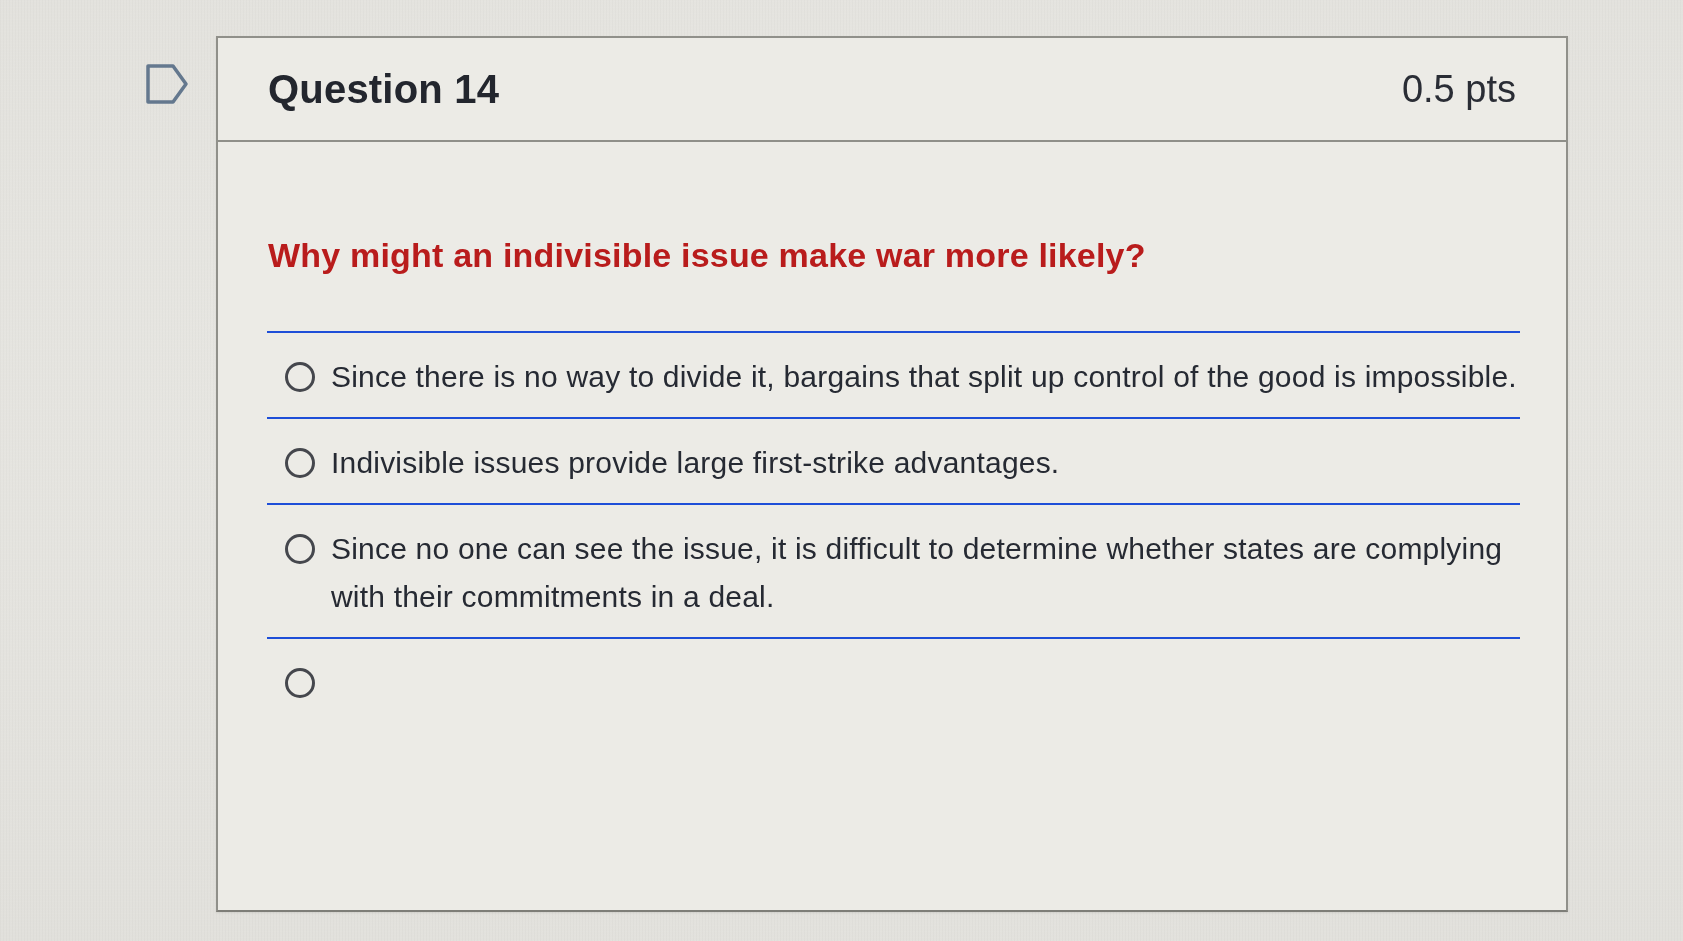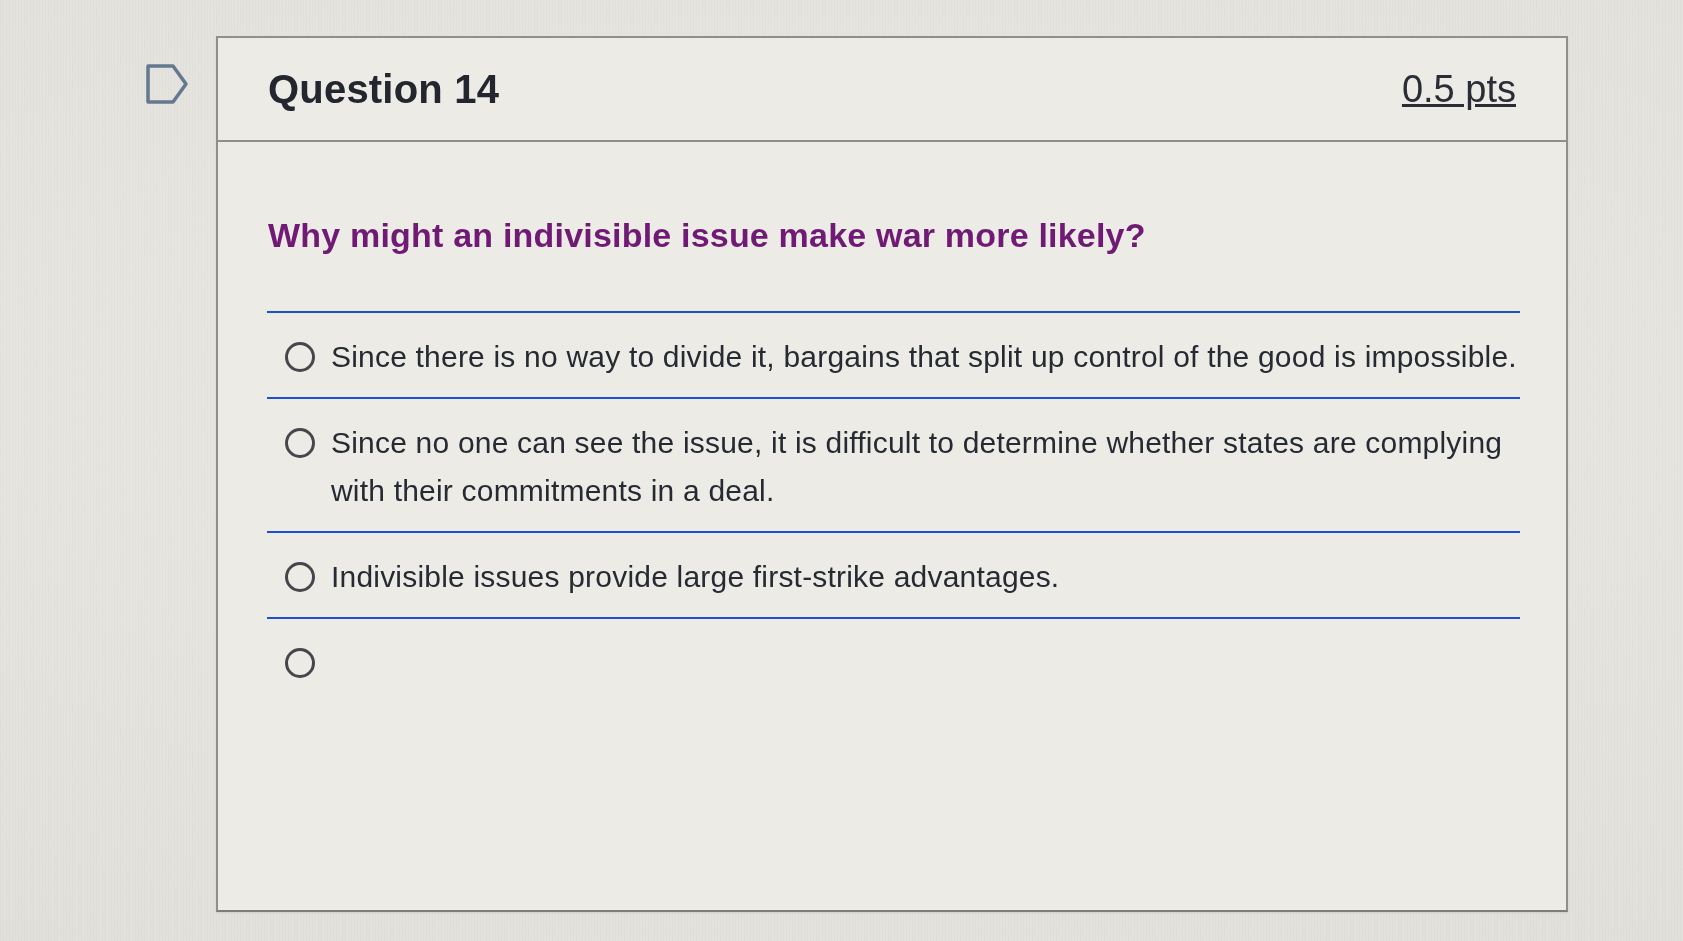--- a/index.html
+++ b/index.html
@@ -38,26 +38,26 @@
     box-sizing: border-box;
     height: 104px;
     padding: 0 50px;
     display: flex; align-items: center; justify-content: space-between;
     border-bottom: 2px solid #8f8f89;
   }
   .q-title {
     font-size: 40px; font-weight: bold; color: #23262e; letter-spacing: 0.2px;
   }
   .q-points {
-    font-size: 38px; color: #2a2d35; text-decoration: underline;
+    font-size: 38px; color: #2a2d35;
   }
 
   .q-text {
-    margin: 74px 50px 56px 50px;
-    font-size: 34px; font-weight: bold; color: #701a75; letter-spacing: 0.2px;
+    margin: 94px 50px 56px 50px;
+    font-size: 34px; font-weight: bold; color: #b91c1c; letter-spacing: 0.2px;
   }
 
   
   .options { margin: 0 46px 0 49px; }
   .option {
     border-top: 2px solid #1d4ed8;
     padding: 20px 0 16px 0;
     display: flex; align-items: flex-start;
     cursor: pointer;
   }
@@ -95,26 +95,26 @@
 
   <div class="options">
 
     <div class="option">
       <span class="radio"></span>
       <span class="option-text">Since there is no way to divide it, bargains that split up control of the good is impossible.</span>
     </div>
 
     <div class="option">
       <span class="radio"></span>
-      <span class="option-text">Since no one can see the issue, it is difficult to determine whether states are complying with their commitments in a deal.</span>
+      <span class="option-text">Indivisible issues provide large first-strike advantages.</span>
     </div>
 
     <div class="option">
       <span class="radio"></span>
-      <span class="option-text">Indivisible issues provide large first-strike advantages.</span>
+      <span class="option-text">Since no one can see the issue, it is difficult to determine whether states are complying with their commitments in a deal.</span>
     </div>
 
     <div class="option">
       <span class="radio"></span>
     </div>
 
   </div>
 
 </div>
 

